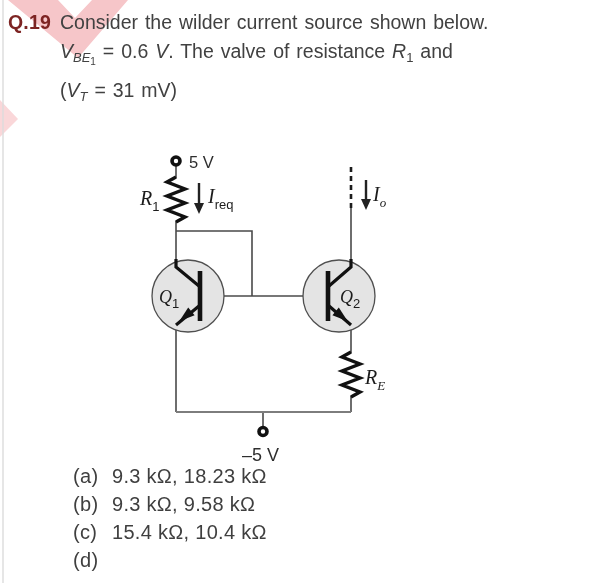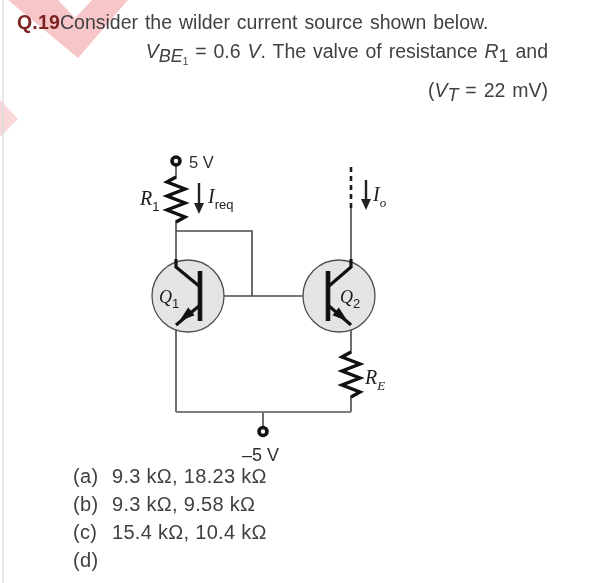--- a/index.html
+++ b/index.html
@@ -24,30 +24,30 @@
   .deco-triangle{
     position:absolute;left:0;top:100px;width:18px;height:37px;
     background:#fad7d9;
     clip-path:polygon(0 0,18px 19px,0 37px);
     z-index:0;
   }
   .question{
     position:absolute;left:8px;top:8px;width:540px;z-index:1;
     font-size:19.5px;line-height:29px;
   }
-  .qline{white-space:nowrap;word-spacing:1.5px;text-align:right;}
+  .qline{white-space:nowrap;word-spacing:1.5px;}
   .qline.indent{margin-left:52px;}
   .qline.first{display:flex;}
   .qnum{
     font-weight:bold;color:#7d2423;width:52px;flex:0 0 52px;
     letter-spacing:0.2px;
   }
   .mi{font-style:italic;}
   .mser{font-family:"Liberation Serif",serif;font-style:italic;}
-  .sub{font-size:18px;vertical-align:-4px;margin-top:12px;}
+  .sub{font-size:13px;vertical-align:-4px;margin-top:12px;}
   .sub2{font-size:10px;vertical-align:-7px;}
   .circuit{position:absolute;left:130px;top:148px;z-index:1;}
   .cl-sym{font-family:"Liberation Serif",serif;font-style:italic;fill:#1c1c1c;font-size:20px;}
   .cl-sym-sm{font-family:"Liberation Serif",serif;font-style:italic;fill:#1c1c1c;font-size:18px;}
   .cl-subi{font-family:"Liberation Serif",serif;font-style:italic;font-size:13px;}
   .cl-subn{font-family:"Liberation Sans",sans-serif;font-style:normal;font-size:13px;}
   .cl-plain{font-family:"Liberation Sans",sans-serif;fill:#2e2e2e;font-size:16.5px;}
   .cl-plain-lg{font-family:"Liberation Sans",sans-serif;fill:#2e2e2e;font-size:18px;}
   .options{
     position:absolute;left:73px;top:462px;z-index:1;
@@ -64,21 +64,21 @@
   <div class="deco-chevron"></div>
   <div class="deco-triangle"></div>
   <div class="edge-strip"></div>
 
   <div class="question">
     <div class="qline first">
       <span class="qnum">Q.19</span>
       <span><span>Consider the wilder current source shown below.</span></span>
     </div>
     <div class="qline indent"><span class="mi">V</span><span class="sub mi">BE</span><span class="sub2">1</span><span> = 0.6 </span><span class="mi">V</span><span>.  The valve of resistance </span><span class="mi">R</span><span class="sub">1</span><span> and</span></div>
-    <div class="qline indent"><span>(</span><span class="mi">V</span><span class="sub mi">T</span><span> = 22 mV)</span></div>
+    <div class="qline indent"><span>(</span><span class="mi">V</span><span class="sub mi">T</span><span> = 31 mV)</span></div>
   </div>
 
   <svg class="circuit" width="280" height="322" viewBox="130 148 280 322" xmlns="http://www.w3.org/2000/svg">
 
     <g stroke="#4a4a4a" stroke-width="1.6" fill="none">
       <path d="M176,165 V178"></path>
       <path d="M176,221 V261"></path>
       <path d="M176,231 H252 V296"></path>
       <path d="M202,296 H325"></path>
       <path d="M176,323 V412"></path>

